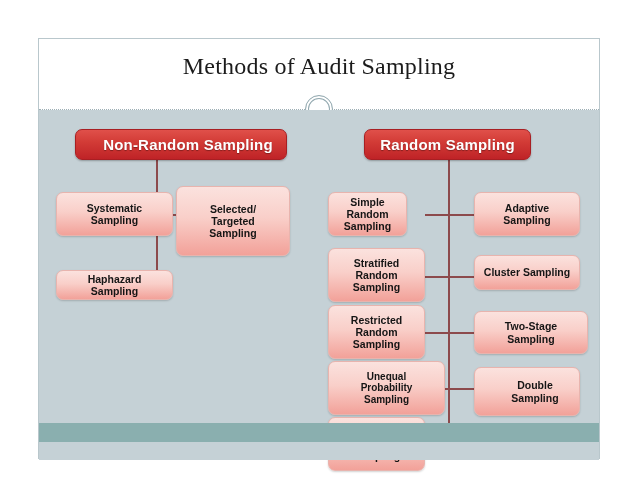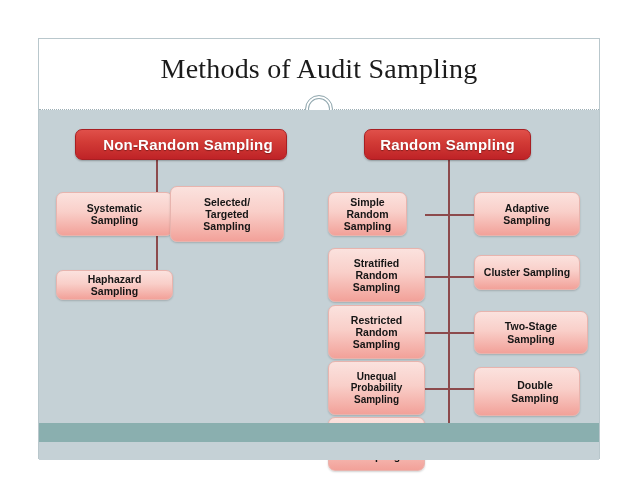--- a/index.html
+++ b/index.html
@@ -26,21 +26,21 @@
     left: 0; top: 0;
     width: 100%; height: 71px;
     background: #ffffff;
   }
   #page-title {
     position: absolute;
     left: 0; top: 14px;
     width: 100%;
     text-align: center;
     font-family: "Liberation Serif", serif;
-    font-size: 28px;
+    font-size: 24px;
     font-weight: 400;
     color: #1b1b1b;
     letter-spacing: 0.2px;
   }
   #divider {
     position: absolute;
     left: 0; top: 70px;
     width: 100%;
     border-top: 1px dotted #9fb0b6;
   }
@@ -154,21 +154,21 @@
       </div>
     </div>
 
     <div class="node node-leaf" style="left:17px; top:160px; width:117px; height:30px;justify-content:center;">
       <div>
         <span>Haphazard</span>
         <span>Sampling</span>
       </div>
     </div>
 
-    <div class="node node-leaf" style="left:131px; top:76px; width:114px; height:56px;">
+    <div class="node node-leaf" style="left:137px; top:76px; width:114px; height:70px;">
       <div>
         <span>Selected/</span>
         <span>Targeted</span>
         <span>Sampling</span>
       </div>
     </div>
 
     <div class="node node-head" style="left:325px; top:19px; width:167px; height:31px;justify-content:center;">
       <span>Random Sampling</span>
     </div>
@@ -189,21 +189,21 @@
     </div>
 
     <div class="node node-leaf" style="left:289px; top:195px; width:97px; height:54px;">
       <div>
         <span>Restricted</span>
         <span>Random</span>
         <span>Sampling</span>
       </div>
     </div>
 
-    <div class="node node-leaf small" style="left:289px; top:251px; width:97px; height:54px;">
+    <div class="node node-leaf small" style="left:289px; top:251px; width:117px; height:54px;">
       <div>
         <span>Unequal</span>
         <span>Probability</span>
         <span>Sampling</span>
       </div>
     </div>
 
     <div class="node node-leaf" style="left:289px; top:307px; width:97px; height:54px;">
       <div>
         <span>Spatially-</span>

